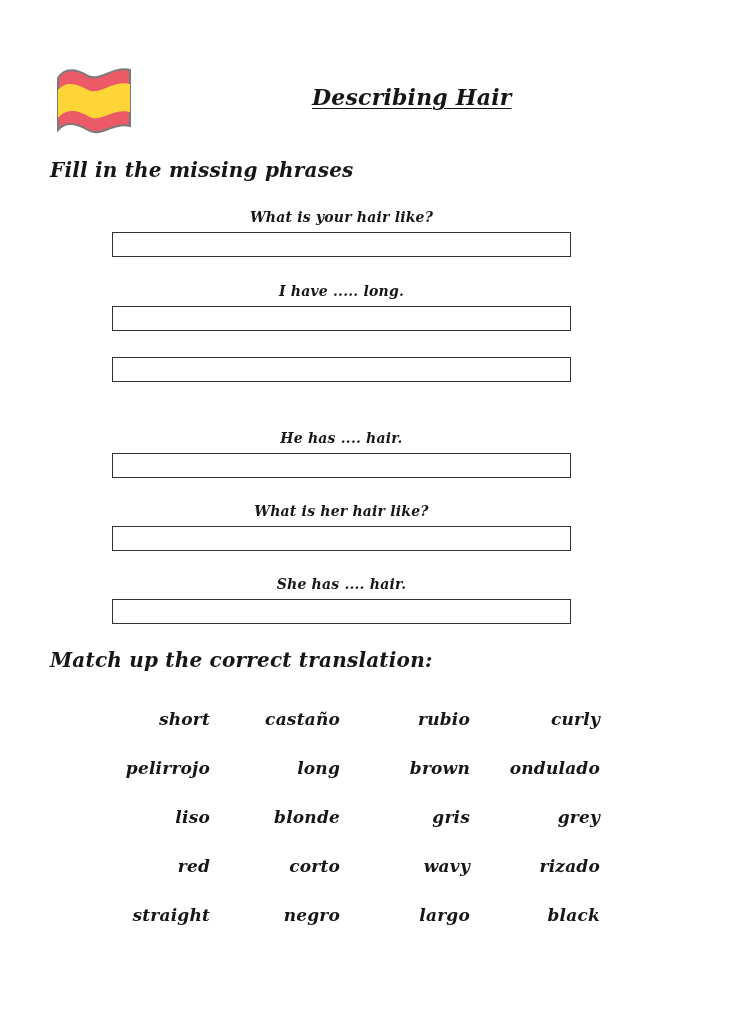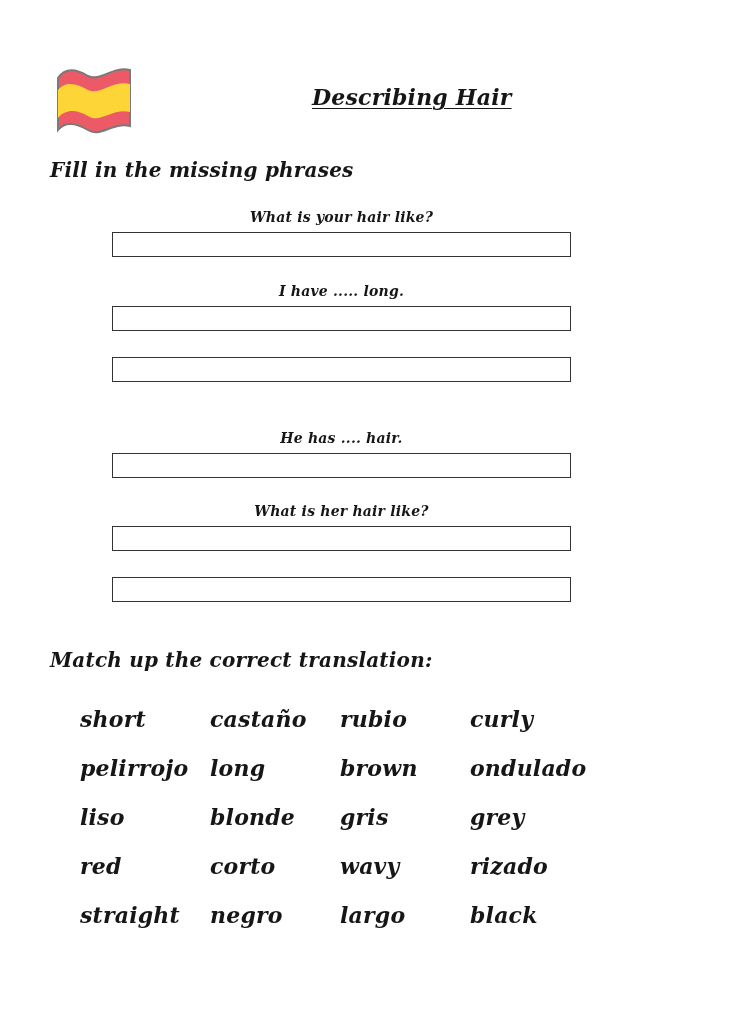--- a/index.html
+++ b/index.html
@@ -85,22 +85,22 @@
       top: 694px;
       width: 530px;
     }
     .word-row {
       display: flex;
       height: 49px;
       align-items: center;
     }
     .word {
       width: 130px;
-      text-align: left;
-      font-size: 22px;
+      text-align: right;
+      font-size: 17px;
       white-space: nowrap;
       cursor: pointer;
     }
     .word:nth-child(1) { margin-left: 0px; }
   </style>
 </head>
 <body>
 
 <svg id="flag" viewBox="0 0 80 72">
   <path d="M4 14 C 12 2, 24 6, 34 12 C 46 18, 58 2, 76 6 L 76 62 C 58 58, 46 74, 34 66 C 24 60, 12 56, 4 66 Z" fill="#ec5a68" stroke="#7a7a7a" stroke-width="2"></path>
@@ -129,20 +129,21 @@
   <span class="q-label script">He has .... hair.</span>
   <input class="q-input" type="text" value="" style="">
 </div>
 
 <div class="q-block" style="top:500px;">
   <span class="q-label script">What is her hair like?</span>
   <input class="q-input" type="text" value="" style="">
 </div>
 
 <div class="q-block" style="top:573px;">
+  <span class="q-label script">She has .... hair.</span>
   <input class="q-input" type="text" value="" style="">
 </div>
 
 <div id="instr2" class="script">Match up the correct translation:</div>
 
 <div id="word-grid">
   <div class="word-row">
     <span class="word script">short</span>
     <span class="word script">castaño</span>
     <span class="word script">rubio</span>

